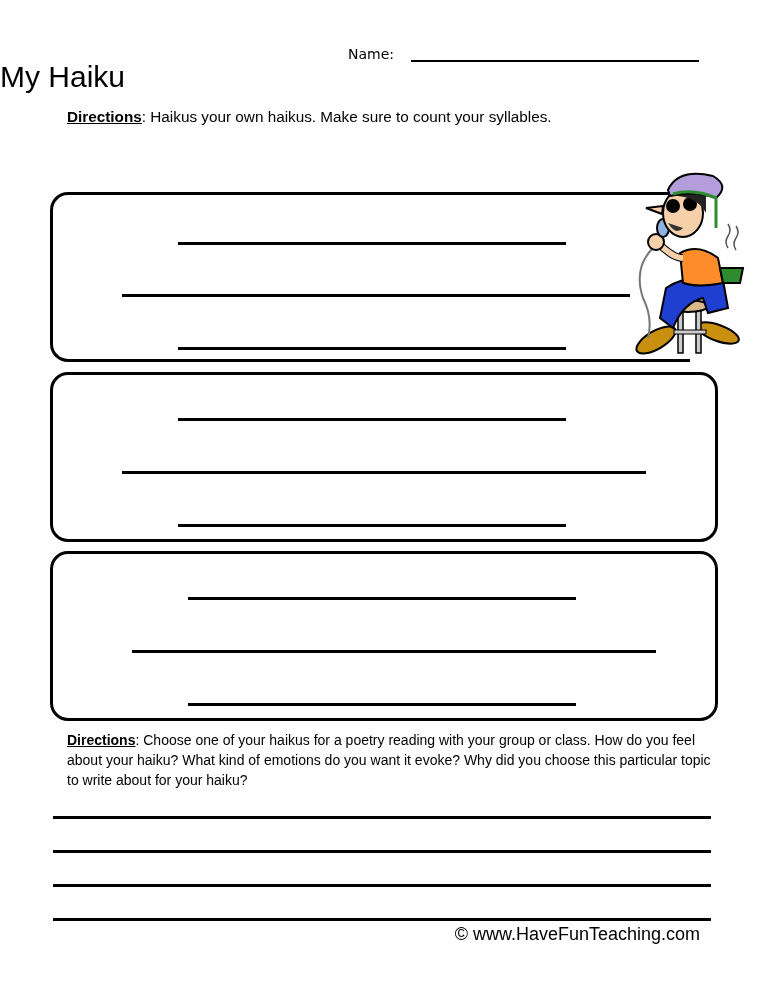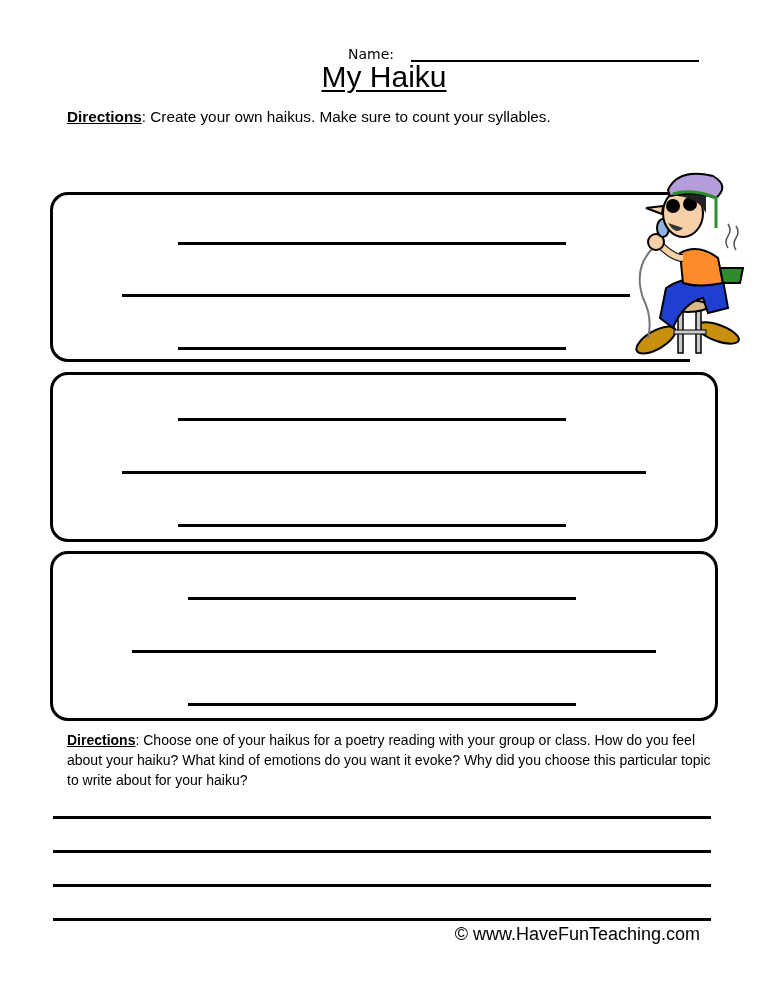--- a/index.html
+++ b/index.html
@@ -1,40 +1,40 @@
 <!DOCTYPE html>
 <html><head>
 <meta charset="utf-8">
 <style>
   html, body { margin: 0; padding: 0; background: #ffffff; }
   body { width: 768px; height: 995px; position: relative; overflow: hidden; font-family: "Liberation Sans", sans-serif; color: #000; }
   .abs { position: absolute; }
   .name-row { left: 348px; top: 44px; font-family: "DejaVu Sans", sans-serif; font-size: 14px; display: flex; align-items: flex-end; gap: 12px; }
   .name-line { display: inline-block; width: 288px; border-bottom: 2px solid #000; margin-left: 5px; height: 16px; }
-  .title { left: 0; width: 768px; top: 60px; text-align: center; font-size: 30px; text-decoration: underline; text-underline-offset: 3px; text-decoration-thickness: 2px; }
+  .title { left: 0; width: 768px; top: 60px; text-align: left; font-size: 30px; text-underline-offset: 3px; text-decoration-thickness: 2px; }
   .intro { left: 67px; top: 107px; width: 650px; font-size: 15.3px; line-height: 20px; }
   .dir-label { font-weight: bold; text-decoration: underline; margin-top: 48px; }
   .box { position: absolute; border: 3px solid #000; border-radius: 18px; box-sizing: border-box; background: #fff; }
   .line { position: absolute; height: 3px; background: #000; }
   .q-dir { left: 67px; top: 730px; width: 650px; font-size: 14px; line-height: 20px; }
   .resp-line { position: absolute; left: 53px; width: 658px; height: 3px; background: #000; }
   .copyright { right: 68px; top: 924px; font-size: 18px; }
   .cartoon { left: 628px; top: 168px; width: 135px; height: 195px; }
 </style>
 </head>
 <body>
 
 <div class="abs name-row">
   <span>Name:</span>
   <span class="name-line"></span>
 </div>
 <div class="abs title">My Haiku</div>
 
 <div class="abs intro">
-  <div><span class="dir-label">Directions</span><span>: Create your own haikus.  Make sure to count your syllables.</span></div>
+  <div><span class="dir-label">Directions</span><span>: Haikus your own haikus.  Make sure to count your syllables.</span></div>
 </div>
 
 <div class="box" style="left:50px; top:192px; width:640px; height:170px; border-right:none; border-top-right-radius:0; border-bottom-right-radius:0;"></div>
 <div class="line" style="left:178px; top:242px; width:388px;"></div>
 <div class="line" style="left:122px; top:294px; width:508px;"></div>
 <div class="line" style="left:178px; top:347px; width:388px;"></div>
 
 <div class="abs cartoon">
   <svg width="135" height="195" viewBox="0 0 135 195">
 

